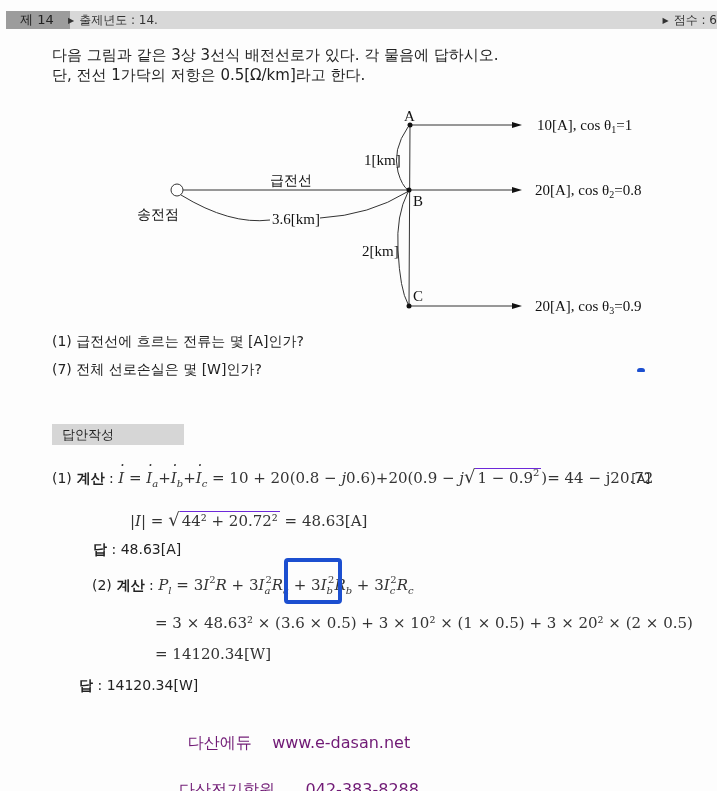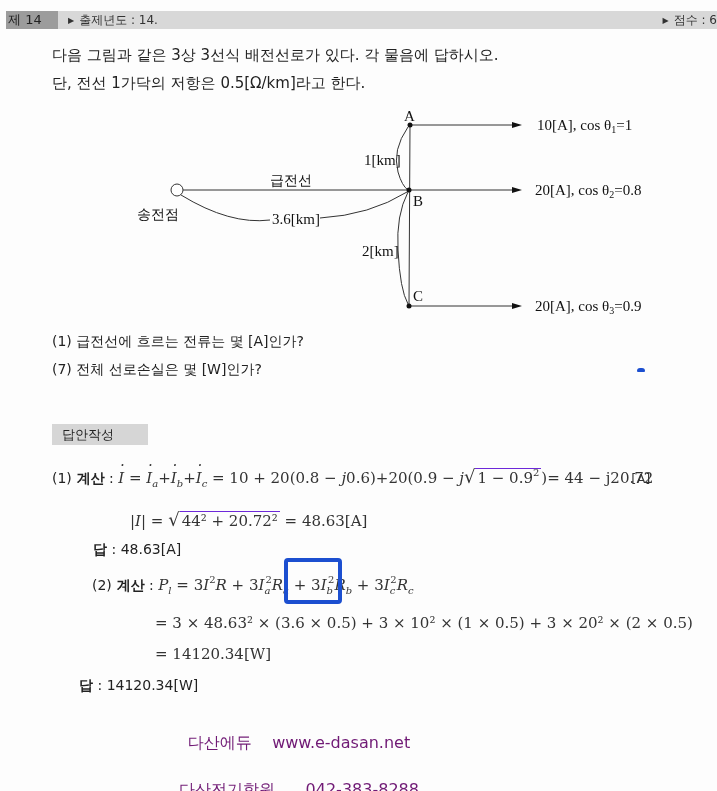--- a/index.html
+++ b/index.html
@@ -7,32 +7,32 @@
       width: 717px; height: 791px; overflow: hidden;
       background: #fdfdfd; position: relative;
       font-family: "DejaVu Sans", sans-serif; color: #222;
     }
     .header {
       position: absolute; left: 6px; top: 11px; width: 711px; height: 18px;
       background: #d8d8d8; font-size: 12px; line-height: 18px;
     }
     .header .num {
       position: absolute; left: 0; top: 0; width: 50px; height: 18px;
-      background: #9c9c9c; color: #222; padding-left: 2px; font-size: 13px;
+      background: #9c9c9c; color: #222; padding-left: 14px; font-size: 13px;
     }
     .header .year { position: absolute; left: 62px; top: 0; color: #333; text-align: right; }
     .header .score { position: absolute; right: 0; top: 0; color: #333; white-space: nowrap; }
     .tri { font-size: 8px; margin-right: 5px; vertical-align: 1px; }
 
     .qtext { position: absolute; left: 52px; font-size: 15px; color: #222; white-space: nowrap; }
     .serif { font-family: "Liberation Serif", "DejaVu Serif", serif; }
     .diagram { position: absolute; left: 0; top: 100px; width: 717px; height: 225px; }
 
     .ansbox {
-      position: absolute; left: 52px; top: 424px; width: 96px; height: 21px;
+      position: absolute; left: 52px; top: 424px; width: 132px; height: 21px;
       background: #d6d6d6; font-size: 13px; line-height: 21px; padding-left: 10px; box-sizing: border-box;
     }
     .line { position: absolute; white-space: nowrap; font-size: 15px; }
     .lbl { font-family: "DejaVu Sans", sans-serif; font-size: 14px; }
     .bold { font-weight: bold; }
     .math { font-family: "DejaVu Serif", serif; font-size: 15px; color: #333; }
     .math i { font-style: italic; }
     sub { font-size: 10px; vertical-align: -4px; }
     sup { font-size: 10px; vertical-align: 7px; }
     .dot { position: relative; }
@@ -51,21 +51,21 @@
 </head>
 <body>
 
 <div class="header">
   <div class="num">제 14</div>
   <div class="year"><span class="tri">▶</span><span>출제년도 : 14.</span></div>
   <div class="score"><span class="tri">▶</span><span>점수 : 6</span></div>
 </div>
 
 <div class="qtext" style="top:46px;">다음 그림과 같은 3상 3선식 배전선로가 있다.  각 물음에 답하시오.</div>
-<div class="qtext" style="top:74px;text-align:center;">단, 전선 1가닥의 저항은 0.5[Ω/km]라고 한다.</div>
+<div class="qtext" style="top:66px;text-align:center;">단, 전선 1가닥의 저항은 0.5[Ω/km]라고 한다.</div>
 
 <svg class="diagram serif" viewBox="0 100 717 225" width="717" height="225">
   <g stroke="#333" stroke-width="1" fill="none">
     <circle cx="177" cy="190" r="6" fill="#fff"></circle>
     <line x1="183" y1="190" x2="409" y2="190"></line>
     <path d="M181 195 Q 230 225 270 220"></path>
     <path d="M320 218 Q 370 215 407 192"></path>
     <line x1="410" y1="125" x2="409" y2="306"></line>
     <path d="M408 127 Q 392 150 398 172 Q 402 186 408 190"></path>
     <path d="M408 192 Q 396 215 398 250 Q 400 290 408 304"></path>

